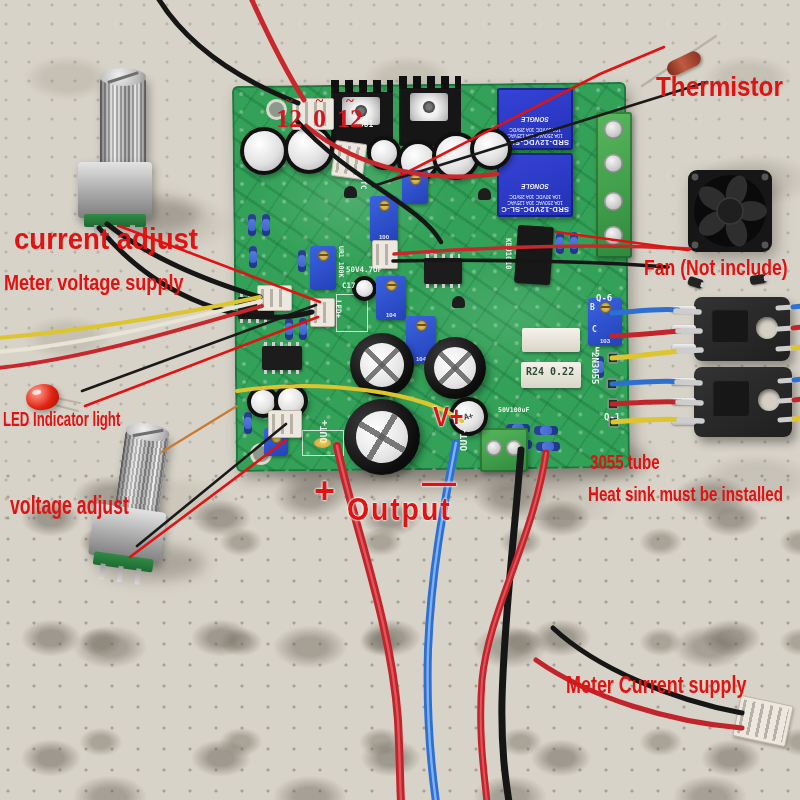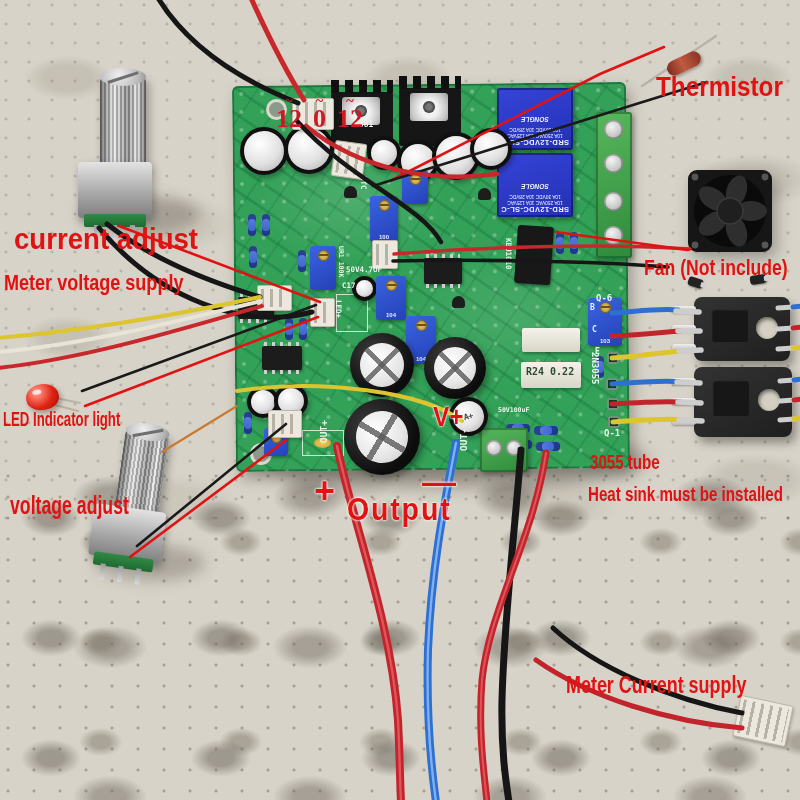--- a/index.html
+++ b/index.html
@@ -275,21 +275,21 @@
   <div class="skbox" style="left:302px;top:430px;width:40px;height:24px">
     <div style="position:absolute;left:11px;top:7px;width:17px;height:10px;border-radius:50%;background:radial-gradient(#f0d060,#c89a2a)"></div>
   </div>
   <div class="sk" style="left:354px;top:120px">5381</div>
   <div class="sk" style="left:346px;top:265px;font-size:7.5px">50V4.7UF</div>
   <div class="sk" style="left:342px;top:281px;font-size:7.5px">C17</div>
   <div class="sk" style="left:498px;top:406px;font-size:6.5px">50V100uF</div>
   <div class="sk" style="left:526px;top:366px;font-size:10px;color:#2c4a35">R24 0.22</div>
   <div class="sk vert" style="left:590px;top:352px;font-size:9px">2N3055</div>
   <div class="sk" style="left:596px;top:293px;font-size:9px">Q-6</div>
-  <div class="sk" style="left:604px;top:428px;font-size:9px">Q-1</div>
+  <div class="sk" style="left:604px;top:412px;font-size:9px">Q-1</div>
   <div class="sk" style="left:590px;top:303px">B</div>
   <div class="sk" style="left:592px;top:325px">C</div>
   <div class="sk" style="left:595px;top:347px">E</div>
   <div class="sk up" style="left:318px;top:420px;font-size:9.5px">OUT+</div>
   <div class="sk up" style="left:458px;top:428px;font-size:9.5px">OUT-</div>
   <div class="sk vert" style="left:334px;top:300px;font-size:7.5px">LED+</div>
   <div class="sk vert" style="left:359px;top:176px;font-size:7.5px">NTC</div>
   <div class="sk vert" style="left:504px;top:238px;font-size:7.5px">KBU1010</div>
   <div class="sk vert" style="left:337px;top:246px;font-size:6.5px">UR1 100K</div>
 

